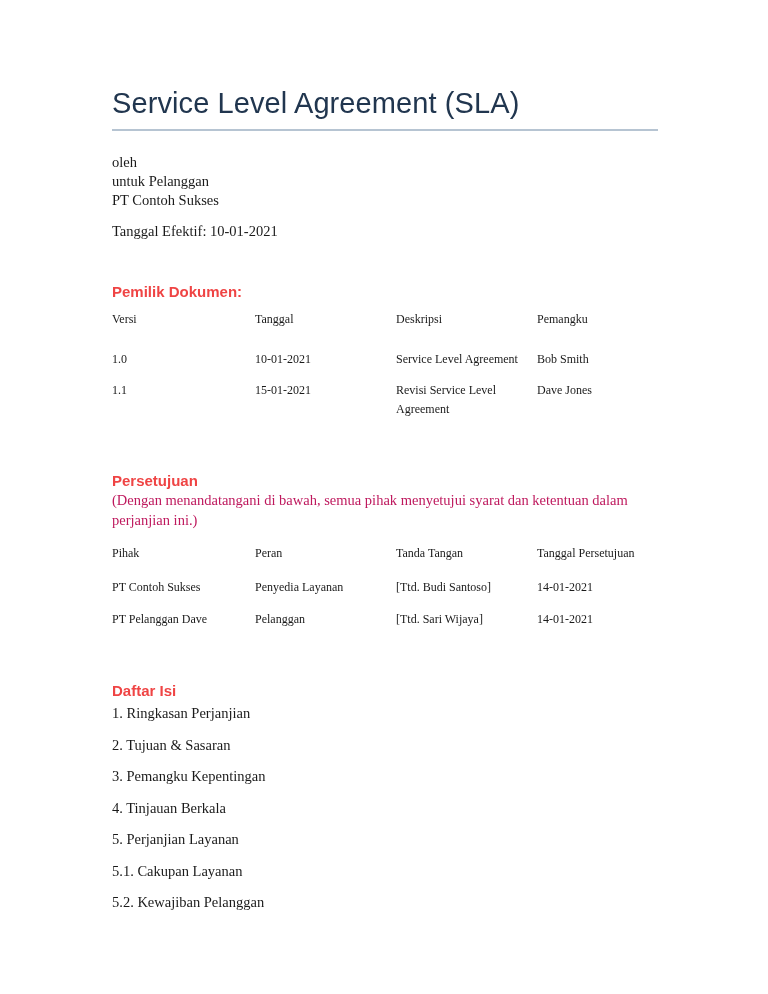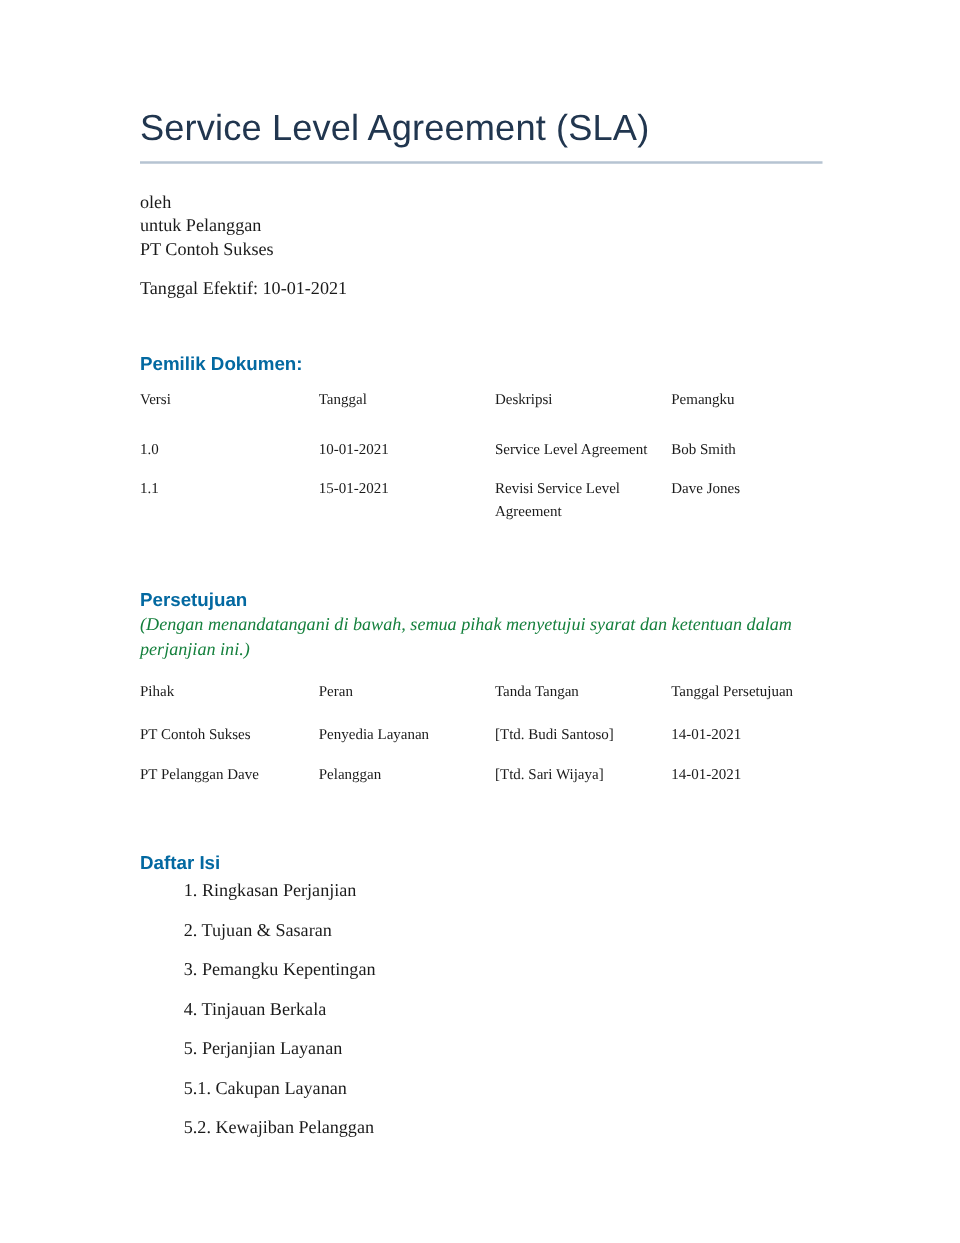--- a/index.html
+++ b/index.html
@@ -51,21 +51,21 @@
   }
   .block-gap-sm { height: 13px; }
   .block-gap-md { height: 22px; }
   .block-gap-xl { height: 41px; }
 
   
   .section-heading {
     font-family: "Liberation Sans", "DejaVu Sans", sans-serif;
     font-size: 15px;
     font-weight: 700;
-    color: #0369a1;
+    color: #ef4444;
     line-height: 19px;
     margin: 0;
     white-space: nowrap;
   }
 
   
   .doc-table {
     width: 546px;
     border-collapse: collapse;
     table-layout: fixed;
@@ -87,36 +87,34 @@
   .doc-table tr.data-row:last-child td { padding-bottom: 0; }
 
   .approval-table tr.head-row td { padding-bottom: 15px; }
   .approval-table tr.data-row td { padding-bottom: 13px; }
   .approval-table .c2 { width: 133px; }
 
   
   .para {
     font-size: 14.5px;
     line-height: 19.5px;
-    color: #15803d;
+    color: #be185d;
     width: 540px;
     margin: 0;
     padding-top: 1px;
-    font-style: italic;
   }
 
   
   .toc-list { margin: 0; padding: 0; list-style: none; }
   .toc-item {
     font-size: 14.5px;
     line-height: 18.5px;
     color: #1a1a1a;
     white-space: nowrap;
     margin-top: 13px;
-    margin-left: 35px;
   }
   .toc-item.first { margin-top: 4px; }
 </style>
 </head>
 <body>
 
 <div class="page">
   <div class="content">
 
     <h1 class="doc-title">Service Level Agreement (SLA)</h1>

